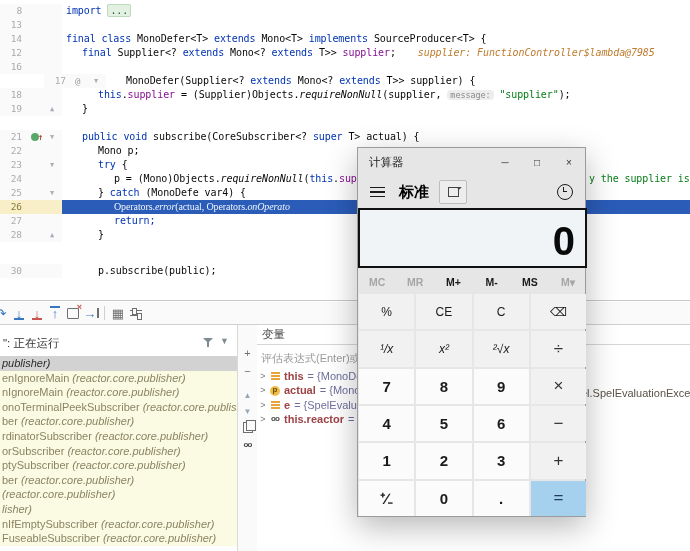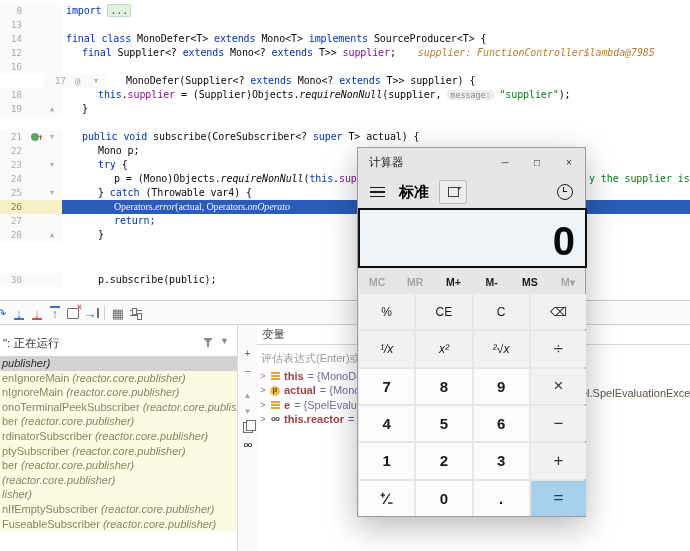--- a/index.html
+++ b/index.html
@@ -180,35 +180,35 @@
       <span class="gut"><span class="gnum">23</span><span class="g-fold">▼</span></span>
       <span class="ctext" style="padding-left: 32px;"><span class="tk-kw">try </span><span class="tk-pl">{</span></span>
     </div>
     <div class="cl" style="top: 172px;">
       <span class="gut"><span class="gnum">24</span></span>
       <span class="ctext" style="padding-left: 48px;"><span class="tk-pl">p = (Mono)Objects.</span><span class="tk-mi">requireNonNull</span><span class="tk-pl">(</span><span class="tk-kw">this</span><span class="tk-pl">.</span><span class="tk-fld">suppl</span></span>
       <span class="tail-frag">y the supplier is nu</span>
     </div>
     <div class="cl" style="top: 186px;">
       <span class="gut"><span class="gnum">25</span><span class="g-fold">▼</span></span>
-      <span class="ctext" style="padding-left: 32px;"><span class="tk-pl">} </span><span class="tk-kw">catch </span><span class="tk-pl">(Throwable var4) {</span></span>
+      <span class="ctext" style="padding-left: 32px;"><span class="tk-pl">} </span><span class="tk-kw">catch </span><span class="tk-pl">(MonoDefe var4) {</span></span>
     </div>
     <div class="cl exec" style="top: 200px;">
       <span class="gut"><span class="gnum">26</span></span>
       <span class="ctext" style="padding-left: 48px;"><span class="tk-pl">Operators.</span><span class="tk-mi">error</span><span class="tk-pl">(actual, Operators.</span><span class="tk-mi">onOperato</span></span>
     </div>
     <div class="cl" style="top: 214px;">
       <span class="gut"><span class="gnum">27</span></span>
       <span class="ctext" style="padding-left: 48px;"><span class="tk-kw">return;</span></span>
     </div>
     <div class="cl" style="top: 228px;">
       <span class="gut"><span class="gnum">28</span><span class="g-fold">▲</span></span>
       <span class="ctext" style="padding-left: 32px;"><span class="tk-pl">}</span></span>
     </div>
-    <div class="cl" style="top: 273px;">
+    <div class="cl" style="top: 264px;">
       <span class="gut"><span class="gnum">30</span></span>
       <span class="ctext" style="padding-left: 32px;"><span class="tk-pl">p.subscribe(public);</span></span>
     </div>
   </div>
 
 <div id="debug">
   <div id="dbg-toolbar">
       <span class="ticon" style="margin-left: -8px;">↷</span>
       <span class="ticon arrowbar">↓</span>
       <span class="ticon red arrowbar">↓</span>
@@ -233,20 +233,21 @@
       <span class="filter-ic"></span>
       <span class="hdd">▼</span>
     </div>
     <div id="frame-rows">
         <div class="frow sel"><span class="pkg">publisher)</span></div>
         <div class="frow"><span class="fname">enIgnoreMain </span><span class="pkg">(reactor.core.publisher)</span></div>
         <div class="frow"><span class="fname">nIgnoreMain </span><span class="pkg">(reactor.core.publisher)</span></div>
         <div class="frow"><span class="fname">onoTerminalPeekSubscriber </span><span class="pkg">(reactor.core.publisher)</span></div>
         <div class="frow"><span class="fname">ber </span><span class="pkg">(reactor.core.publisher)</span></div>
         <div class="frow"><span class="fname">rdinatorSubscriber </span><span class="pkg">(reactor.core.publisher)</span></div>
+        <div class="frow"><span class="fname">orSubscriber </span><span class="pkg">(reactor.core.publisher)</span></div>
         <div class="frow"><span class="fname">ptySubscriber </span><span class="pkg">(reactor.core.publisher)</span></div>
         <div class="frow"><span class="fname">ber </span><span class="pkg">(reactor.core.publisher)</span></div>
         <div class="frow"><span class="pkg">(reactor.core.publisher)</span></div>
         <div class="frow"><span class="pkg">lisher)</span></div>
         <div class="frow"><span class="fname">nIfEmptySubscriber </span><span class="pkg">(reactor.core.publisher)</span></div>
         <div class="frow"><span class="fname">FuseableSubscriber </span><span class="pkg">(reactor.core.publisher)</span></div>
       </div>
   </div>
 
   <div id="vtool">

